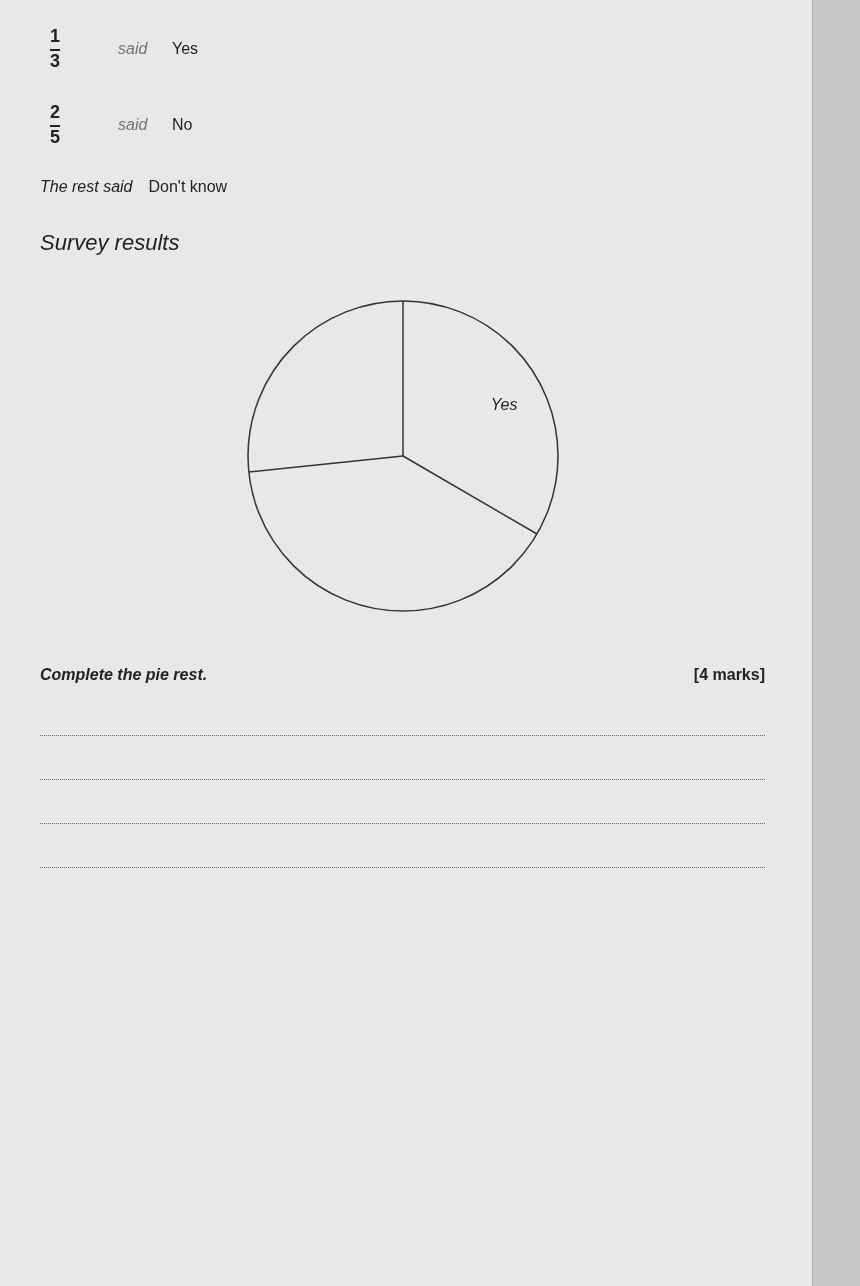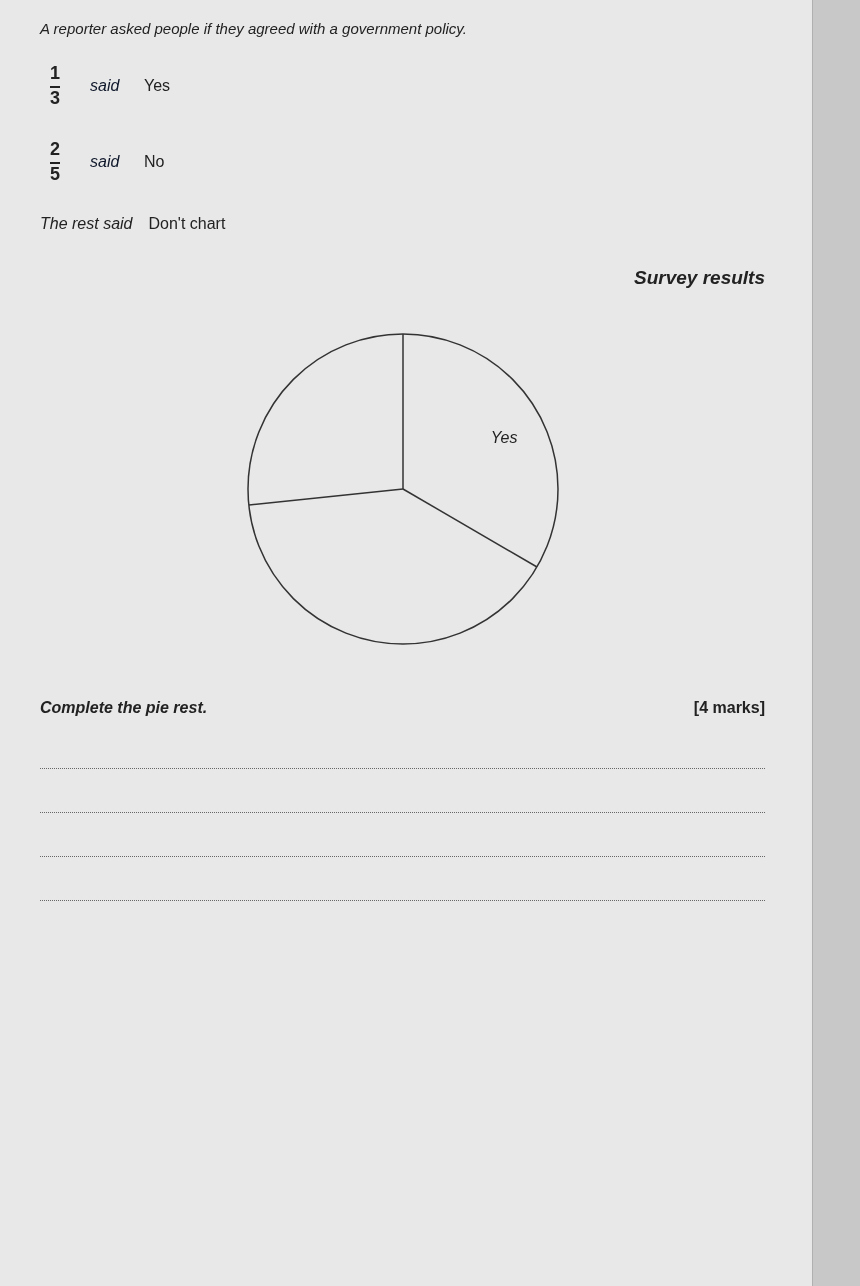--- a/index.html
+++ b/index.html
@@ -71,23 +71,24 @@
       line-height: 1.2;
     }
 
     .fraction .denominator {
       line-height: 1.2;
     }
 
     .said-label {
       font-size: 16px;
       font-style: italic;
-      color: #0f172a;
+      color: #737373;
       margin-right: 16px;
       min-width: 38px;
+      margin-left: 28px;
     }
 
     .answer-label {
       font-size: 16px;
       color: #222;
     }
 
     .rest-row {
       display: flex;
       align-items: flex-start;
@@ -96,23 +97,23 @@
     }
 
     .rest-text {
       font-size: 16px;
       font-style: italic;
       color: #222;
       margin-right: 16px;
     }
 
     .survey-results-title {
-      text-align: right;
-      font-size: 19px;
-      font-weight: bold;
+      text-align: left;
+      font-size: 22px;
+      font-weight: normal;
       font-style: italic;
       color: #222;
       margin-bottom: 30px;
     }
 
     .chart-container {
       display: flex;
       justify-content: center;
       margin-bottom: 40px;
     }
@@ -169,21 +170,20 @@
     }
   </style>
 </head>
 <body>
 
 <div class="page">
   <div class="right-border"></div>
 
   <div class="content">
 
-    <p class="intro-text">A reporter asked people if they agreed with a government policy.</p>
 
     <div class="survey-row">
       <span class="fraction">
         <span class="numerator">1</span>
         <span class="denominator">3</span>
       </span>
       <span class="said-label">said</span>
       <span class="answer-label">Yes</span>
     </div>
 
@@ -191,21 +191,21 @@
       <span class="fraction">
         <span class="numerator">2</span>
         <span class="denominator">5</span>
       </span>
       <span class="said-label">said</span>
       <span class="answer-label">No</span>
     </div>
 
     <div class="rest-row">
       <span class="rest-text">The rest said</span>
-      <span class="answer-label">Don't chart</span>
+      <span class="answer-label">Don't know</span>
     </div>
 
     <div class="survey-results-title">Survey results</div>
 
     <div class="chart-container">
       <div class="pie-chart-wrapper">
         <svg class="pie-svg" viewBox="0 0 340 340">
 
           <circle cx="170" cy="170" r="155" fill="none" stroke="#333" stroke-width="1.5"></circle>
 

